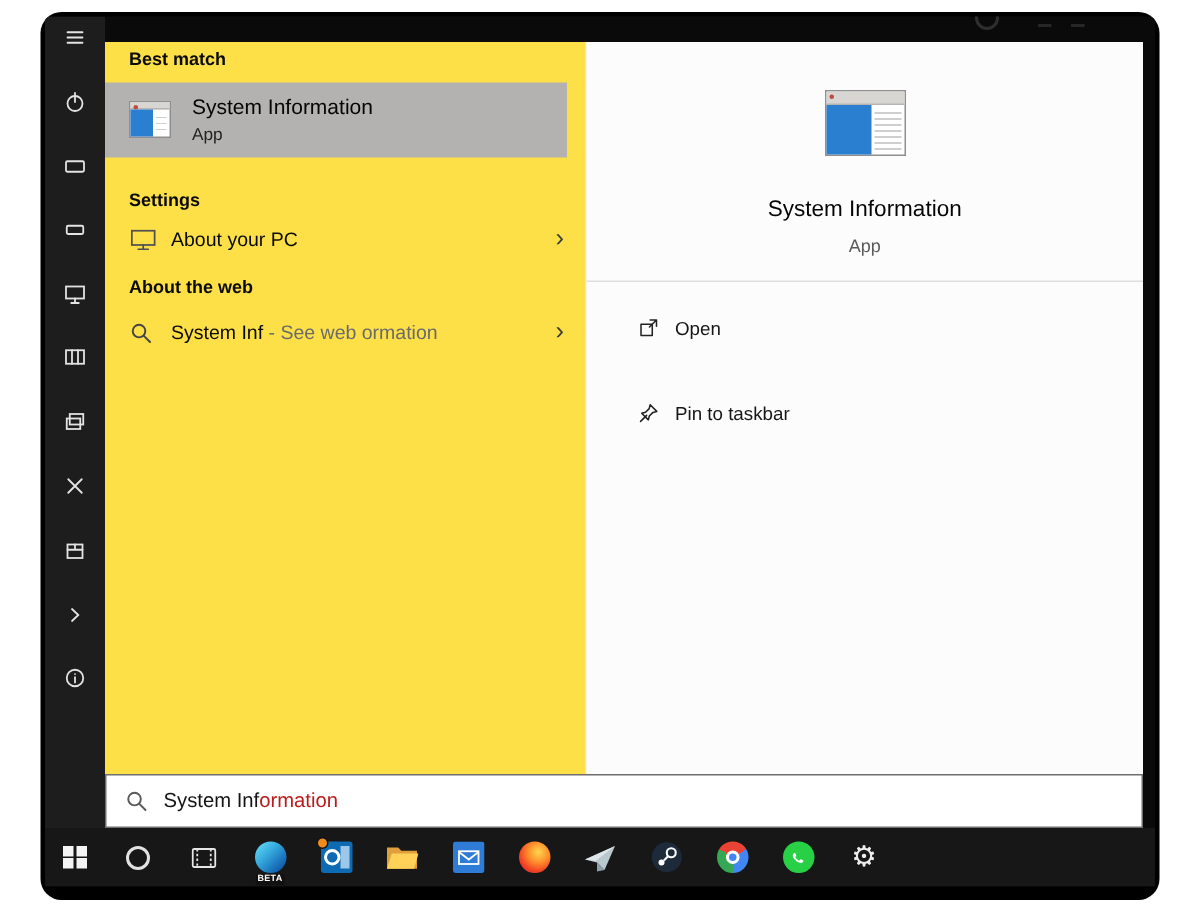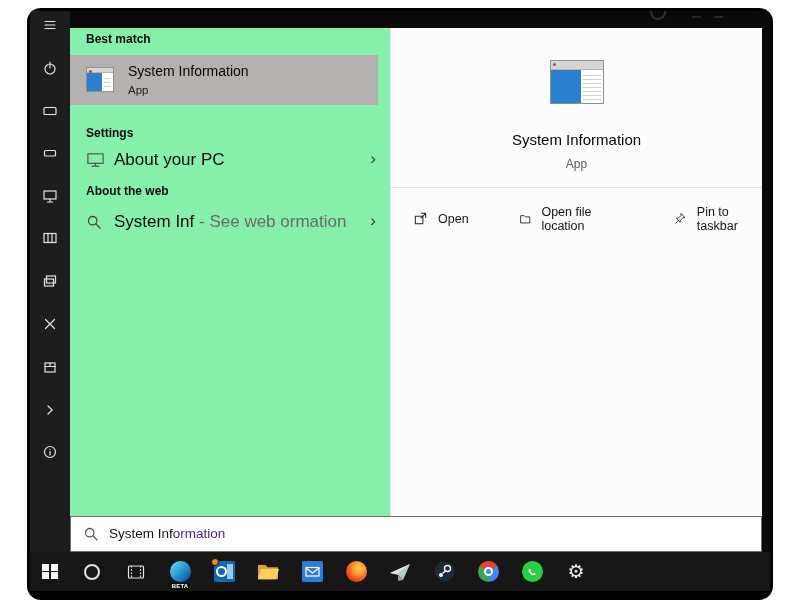--- a/index.html
+++ b/index.html
@@ -16,28 +16,28 @@
     border:2px solid #2e2e2e; border-radius:50%; }
   .faint-dash { position:absolute; top:5px; width:9px; height:2px; background:#272727; }
 
   
   .rail { position:absolute; left:0; top:0; width:40px; height:541px; background:#1d1d1d; }
   .rail-btn { position:absolute; left:0; width:40px; height:26px;
     display:flex; align-items:center; justify-content:center; cursor:pointer; }
   .ric { stroke:#e3e3e3; fill:none; stroke-width:1.2; stroke-linecap:round; }
 
   
-  .panel-mid { position:absolute; left:40px; top:17px; width:320px; height:488px; background:#86efac; }
+  .panel-mid { position:absolute; left:40px; top:17px; width:320px; height:488px; background:#fde047; }
   .sec-label { position:absolute; left:16px; font-size:12px; font-weight:700; color:#0a0a0a; }
   .row-sel { position:absolute; left:0; top:27px; width:308px; height:50px; background:#b4b2b0; cursor:pointer; }
   .sel-title { position:absolute; left:58px; top:8px; font-size:14px; color:#050505; }
   .sel-sub { position:absolute; left:58px; top:29px; font-size:11.5px; color:#222; }
   .row-item { position:absolute; left:0; width:320px; height:36px; cursor:pointer; }
   .row-ic { position:absolute; left:16px; top:50%; transform:translateY(-50%); display:flex; }
-  .row-label { position:absolute; left:44px; top:0; line-height:36px; font-size:17px; color:#0a0a0a; white-space:nowrap; }
+  .row-label { position:absolute; left:44px; top:0; line-height:36px; font-size:13px; color:#0a0a0a; white-space:nowrap; }
   .row-label .dim { color:#6a6a6a; }
   .row-chev { position:absolute; right:14px; top:0; line-height:34px; font-size:17px; color:#3c3c3c; }
 
   
   .msinfo { position:relative; background:#fff; border:1px solid #8f8f8f; }
   .msinfo .tb { position:absolute; left:0; right:0; top:0; background:#d8d6d3; border-bottom:1px solid #b7b5b2; }
   .msinfo .tb i { position:absolute; left:2px; top:2px; width:3px; height:3px; background:#bf4a3e; border-radius:50%; }
   .msinfo .bd { position:absolute; left:0; right:0; bottom:0; display:flex; }
   .msinfo .blue { background:#2a7fd0; height:100%; }
   .msinfo .lines { flex:1; background:repeating-linear-gradient(to bottom, transparent 0 3px, #cfcfcf 3px 4px); margin:2px 2px; }
@@ -45,32 +45,32 @@
   .msinfo.small .tb { height:5px; } .msinfo.small .bd { top:5px; } .msinfo.small .blue { width:15px; }
   .msinfo.large { width:54px; height:44px; position:absolute; left:50%; transform:translateX(-50%); top:32px; }
   .msinfo.large .tb { height:9px; } .msinfo.large .bd { top:9px; } .msinfo.large .blue { width:30px; }
 
   
   .panel-right { position:absolute; left:360px; top:17px; width:372px; height:488px;
     background:#fcfcfc; border-left:1px solid #e5e5e5; }
   .prev-title { position:absolute; left:0; right:0; top:103px; text-align:center; font-size:15px; color:#060606; }
   .prev-sub { position:absolute; left:0; right:0; top:129px; text-align:center; font-size:12px; color:#5a5a5a; }
   .divider { position:absolute; left:0; right:0; top:159px; border-top:1px solid #dedede; }
-  .actions { position:absolute; left:0; right:0; top:176px; display:flex; flex-direction:row;gap:28px; }
+  .actions { position:absolute; left:12px; right:0; top:176px; display:flex; flex-direction:column;gap:28px; }
   .act { height:29px; display:flex; align-items:center; padding-left:22px; cursor:pointer; }
   .act svg { stroke:#232323; fill:none; stroke-width:1.1; stroke-linecap:round; stroke-linejoin:round; }
   .act .lab { margin-left:10px; font-size:12.5px; color:#161616; }
 
   
   .search-box { position:absolute; left:40px; top:505px; width:692px; height:36px;
     background:#fff; border:1px solid #6e6e6e; cursor:text; }
   .sb-ic { position:absolute; left:12px; top:9px; display:flex; }
   .sb-text { position:absolute; left:38px; top:0; line-height:34px; font-size:13.5px; white-space:pre; }
   .sb-typed { color:#141414; }
-  .sb-comp { color:#4c1d95; }
+  .sb-comp { color:#b91c1c; }
 
   
   .taskbar { position:absolute; left:0; top:541px; width:740px; height:39px;
     background:#171717; display:flex; align-items:center; }
   .tb-slot { width:44px; height:39px; display:flex; align-items:center; justify-content:center;
     position:relative; cursor:pointer; flex:0 0 auto; }
   .tb-slot:first-child { width:40px; }
   .cortana-ring { width:16px; height:16px; border:2px solid #e2e2e2; border-radius:50%; }
   .edgeball { width:21px; height:21px; border-radius:50%;
     background:linear-gradient(135deg,#6ee0f7 0%,#35aadd 40%,#1668b5 78%,#0c4a8f 100%); }
@@ -229,26 +229,20 @@
       <div class="actions">
         <div class="act">
           <svg width="15" height="15" viewBox="0 0 16 16">
               <rect x="2.5" y="5.5" width="8" height="8"></rect>
               <path d="M9 2.5h4.5V7M13.3 2.7L8.5 7.5"></path>
             </svg>
           <span class="lab">Open</span>
         </div>
         <div class="act">
           <svg width="15" height="15" viewBox="0 0 16 16">
-              <path d="M2.5 4.5h4l1.5 1.5h5.5v7.5h-11z"></path>
-            </svg>
-          <span class="lab">Open file location</span>
-        </div>
-        <div class="act">
-          <svg width="15" height="15" viewBox="0 0 16 16">
               <path d="M9 2L13.7 6.7 11 7.4 8.4 10 7.7 12.7 3 8 5.7 7.3 8.3 4.7z"></path>
               <path d="M6.5 9.5L2.2 13.8"></path>
             </svg>
           <span class="lab">Pin to taskbar</span>
         </div>
       </div>
     </div>
 
     <div class="search-box">
       <span class="sb-ic">

